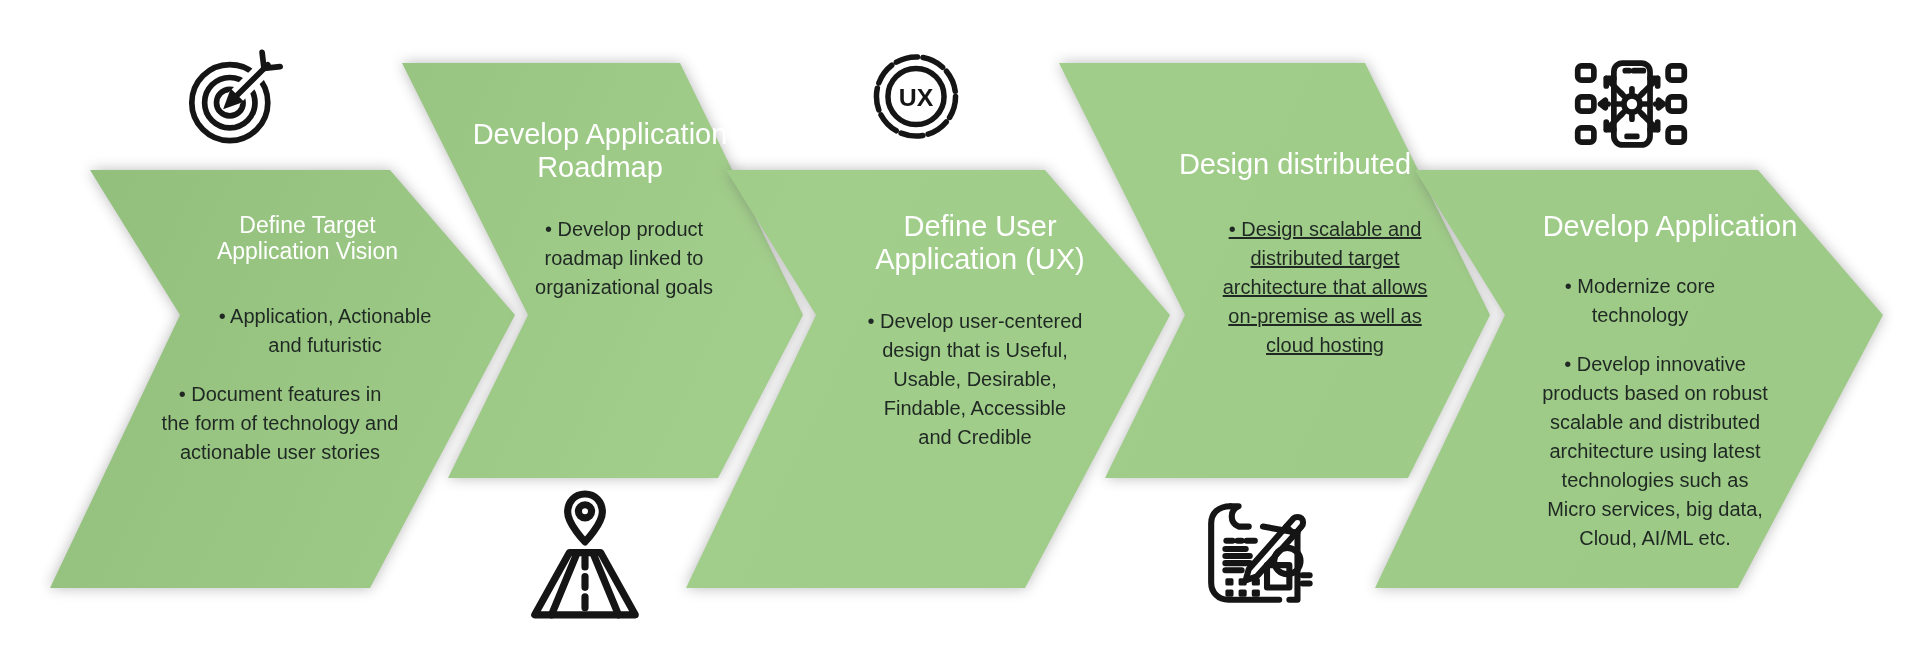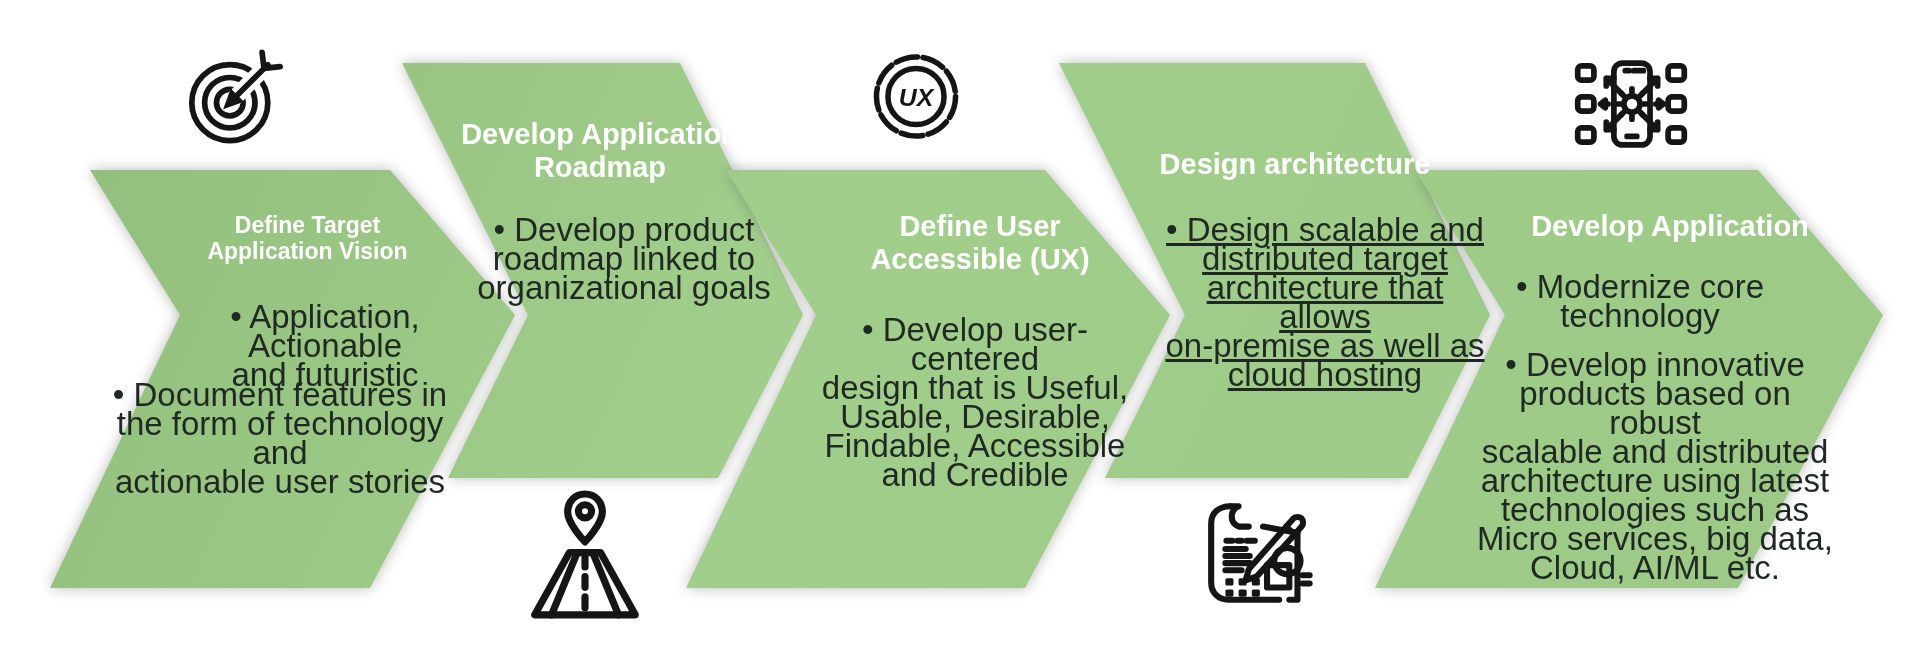--- a/index.html
+++ b/index.html
@@ -8,24 +8,24 @@
     overflow:hidden;font-family:"Liberation Sans",sans-serif;
   }
   .arrow-shadow{position:absolute;inset:0;filter:drop-shadow(0 0 7px rgba(100,100,100,.45));}
   .arrow{position:absolute;inset:0;background:linear-gradient(115deg,#8fbc79 0%,#a2ce8b 40%,#9cc985 100%);}
   .a1{clip-path:polygon(90px 170px,390px 170px,515px 315px,370px 588px,50px 588px,180px 315px);}
   .a2{clip-path:polygon(402px 63px,680px 63px,803px 315px,718px 478px,448px 478px,528px 315px);}
   .a3{clip-path:polygon(726px 170px,1045px 170px,1170px 315px,1025px 588px,686px 588px,816px 315px);}
   .a4{clip-path:polygon(1059px 63px,1365px 63px,1490px 315px,1408px 478px,1105px 478px,1185px 315px);}
   .a5{clip-path:polygon(1415px 170px,1758px 170px,1883px 315px,1738px 588px,1375px 588px,1505px 315px);}
   .txt{position:absolute;white-space:pre-line;text-align:center;z-index:20;}
-  .title{color:#ffffff;font-weight:bold;font-size:29px;line-height:1.14;}
+  .title{color:#ffffff;font-weight:normal;font-size:29px;line-height:1.14;}
   .title-1{font-size:23px;}
-  .bullet{color:#1f2823;font-size:33px;line-height:29px;}
-  .icon{position:absolute;z-index:30;font-style:italic;}
+  .bullet{color:#1f2823;font-size:20px;line-height:29px;}
+  .icon{position:absolute;z-index:30;}
   .icon svg{display:block;width:100%;height:100%;}
   .ic{stroke:#151515;fill:none;stroke-width:6;stroke-linecap:round;stroke-linejoin:round;}
   .icf{fill:#151515;stroke:none;}
   .ux-label{font-family:"Liberation Sans",sans-serif;font-weight:bold;font-size:27px;fill:#151515;}
 </style>
 </head>
 <body>
 
 <div class="stage">
 
@@ -53,28 +53,28 @@
 the form of technology and
 actionable user stories</div>
 
   <div class="txt title" style="left:450px;top:118px;width:300px;">Develop Application
 Roadmap</div>
   <div class="txt bullet" style="left:474px;top:215px;width:300px;">• Develop product
 roadmap linked to
 organizational goals</div>
 
   <div class="txt title" style="left:830px;top:210px;width:300px;">Define User
-Accessible (UX)</div>
-  <div class="txt bullet" style="left:810px;top:307px;width:330px;margin-top:8px;">• Develop user-centered
+Application (UX)</div>
+  <div class="txt bullet" style="left:810px;top:307px;width:330px;">• Develop user-centered
 design that is Useful,
 Usable, Desirable,
 Findable, Accessible
 and Credible</div>
 
-  <div class="txt title" style="left:1150px;top:148px;width:290px;">Design architecture</div>
+  <div class="txt title" style="left:1150px;top:148px;width:290px;">Design distributed</div>
   <div class="txt bullet" style="left:1165px;top:215px;width:320px;text-decoration:underline;">• Design scalable and
 distributed target
 architecture that allows
 on-premise as well as
 cloud hosting</div>
 
   <div class="txt title" style="left:1530px;top:210px;width:280px;">Develop Application</div>
   <div class="txt bullet" style="left:1470px;top:350px;width:370px;">• Develop innovative
 products based on robust
 scalable and distributed

